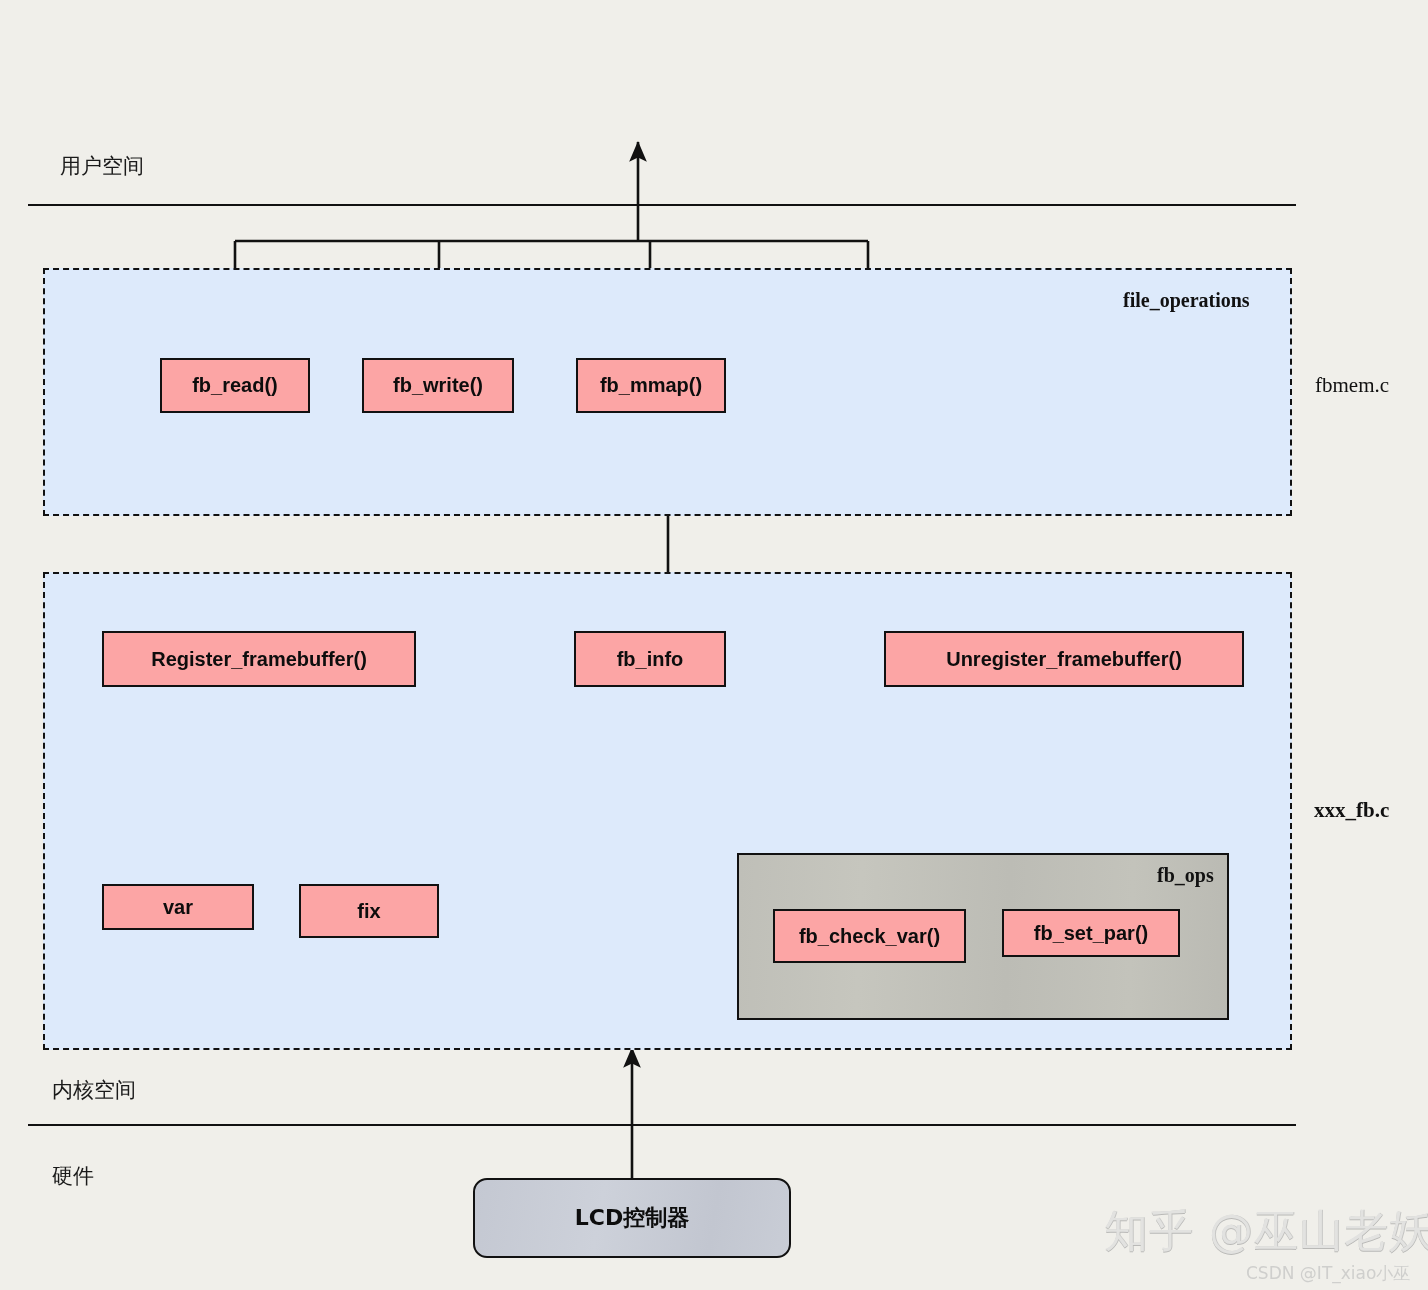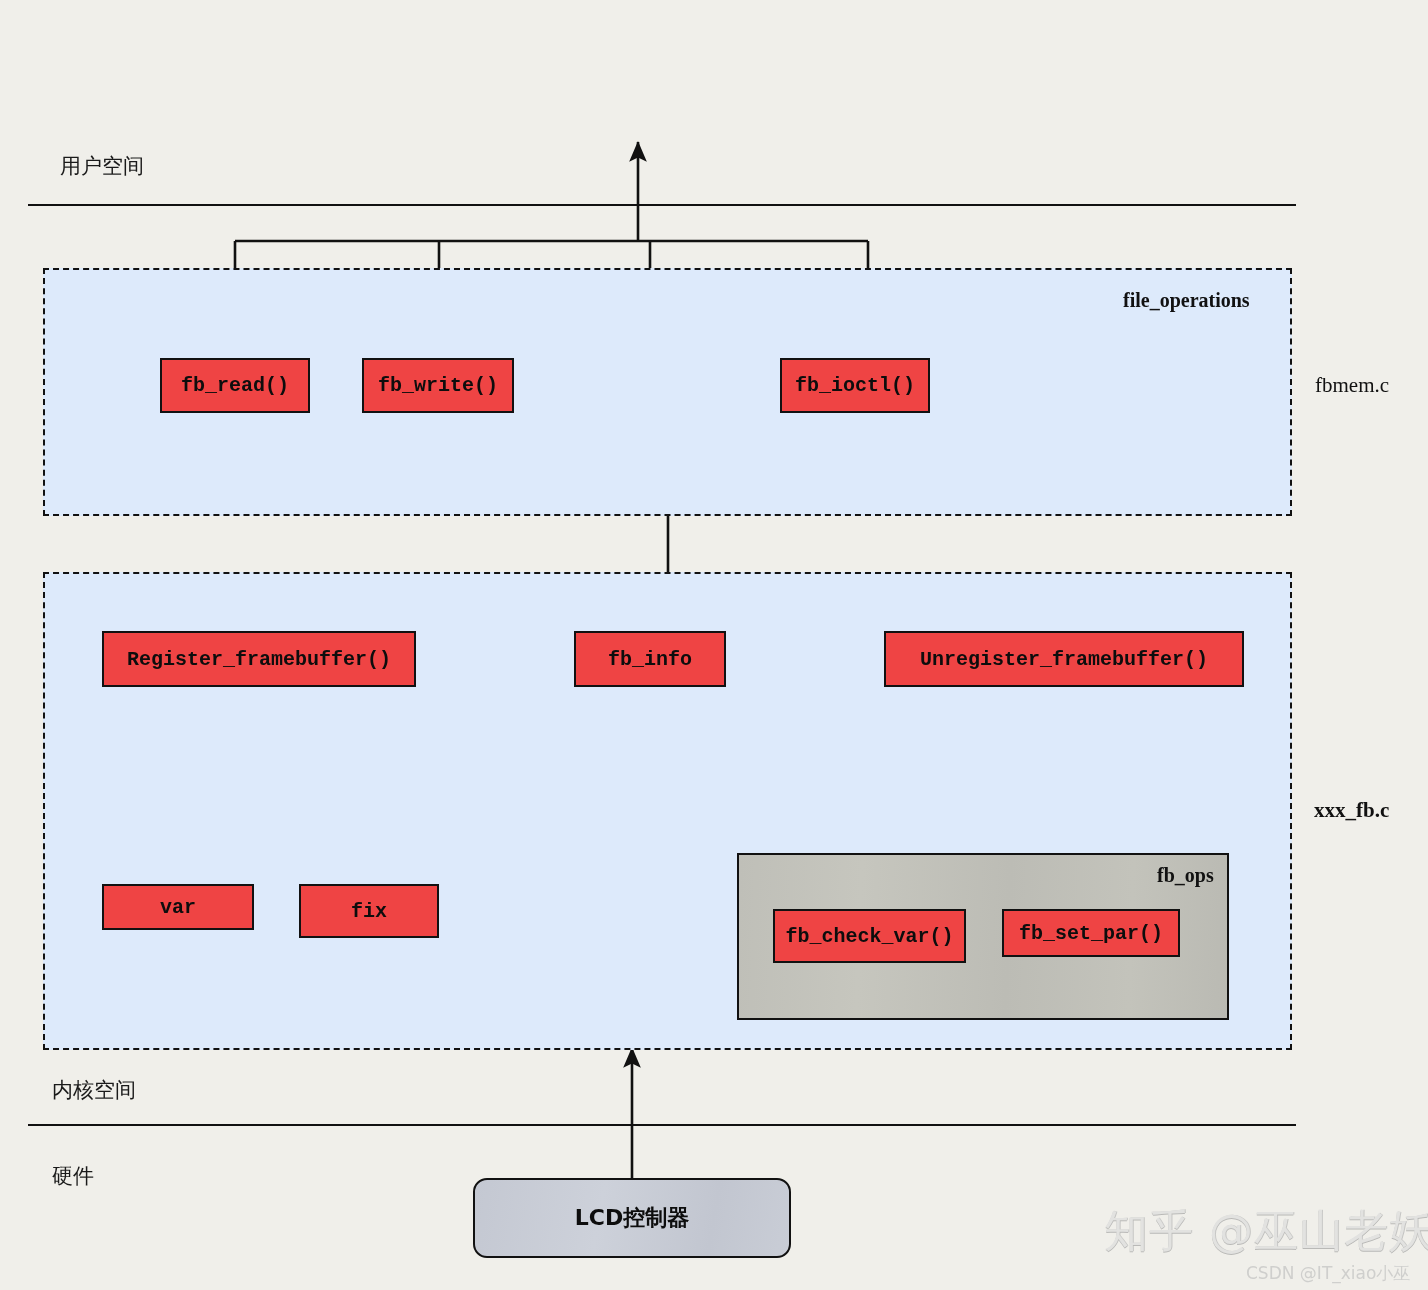--- a/index.html
+++ b/index.html
@@ -48,29 +48,29 @@
     font-size:21px;
     color:#111;
     white-space:nowrap;
     font-family:"Liberation Serif","DejaVu Serif",serif;
   }
 
   .node{
     position:absolute;
     box-sizing:border-box;
     border:2.5px solid #111;
-    background:#ef4444;
+    background:#fca5a5;
     display:flex;
     align-items:center;
     justify-content:center;
     font-weight:bold;
     font-size:20px;
     color:#0d0d0d;
     white-space:nowrap;
-    font-family:Liberation Mono, monospace;
+    font-family:Liberation Sans, sans-serif;
   }
 
   .node.gray{
     background:#c3c7d1;
     background-image:linear-gradient(100deg,#c4c8d2 0%,#cdd1da 40%,#c2c6d0 75%,#c9cdd6 100%);
   }
   .node.cn{
     font-family:"DejaVu Sans","Liberation Sans",sans-serif;
     font-weight:normal;
     font-size:23px;
@@ -166,21 +166,21 @@
   <div class="zone-label" style="left:60px;top:152px;">用户空间</div>
   <div class="zone-label" style="left:52px;top:1076px;">内核空间</div>
   <div class="zone-label" style="left:52px;top:1162px;">硬件</div>
 
   <div class="side-tag" style="left:1315px;top:373px;">fbmem.c</div>
   <div class="side-tag" style="left:1314px;top:798px;font-weight:bold;">xxx_fb.c</div>
 
 
   <div class="node" style="left:160px;top:358px;width:150px;height:55px;">fb_read()</div>
   <div class="node" style="left:362px;top:358px;width:152px;height:55px;">fb_write()</div>
-  <div class="node" style="left:780px;top:358px;width:150px;height:55px;">fb_ioctl()</div>
+  <div class="node" style="left:576px;top:358px;width:150px;height:55px;">fb_mmap()</div>
 
   <div class="node" style="left:102px;top:631px;width:314px;height:56px;">Register_framebuffer()</div>
   <div class="node" style="left:574px;top:631px;width:152px;height:56px;">fb_info</div>
   <div class="node" style="left:884px;top:631px;width:360px;height:56px;">Unregister_framebuffer()</div>
 
   <div class="node" style="left:102px;top:884px;width:152px;height:46px;">var</div>
   <div class="node" style="left:299px;top:884px;width:140px;height:54px;">fix</div>
 
   <div class="group-box" style="left:737px;top:853px;width:492px;height:167px;"></div>
   <div class="region-tag" style="left:1157px;top:864px;">fb_ops</div>

